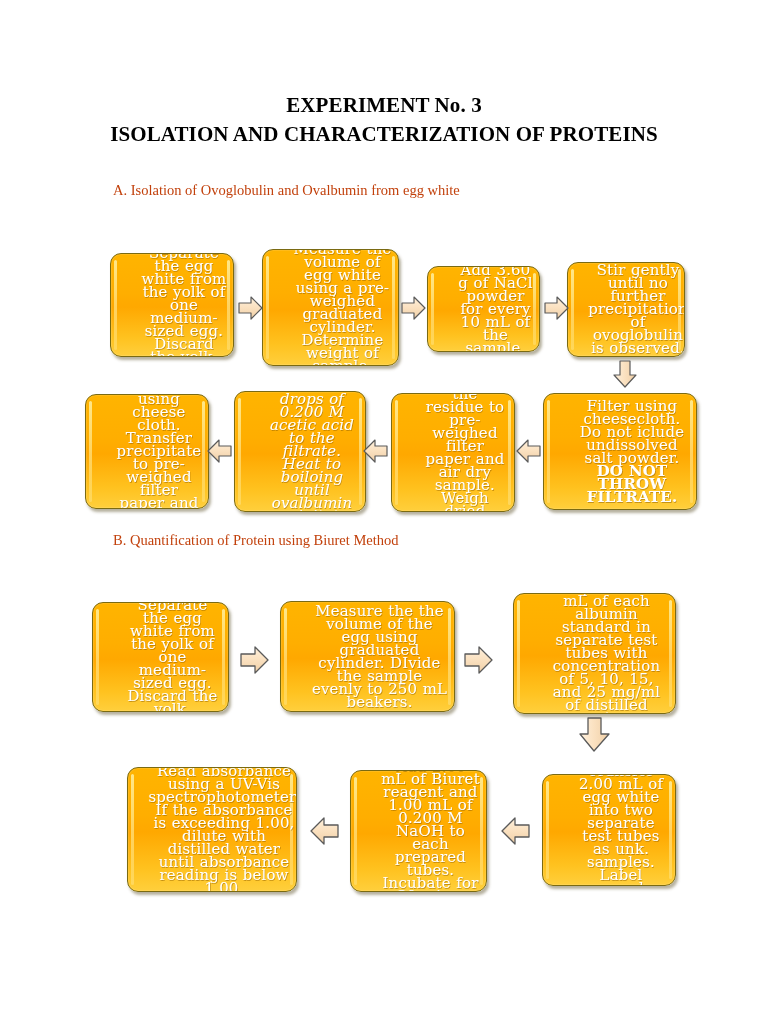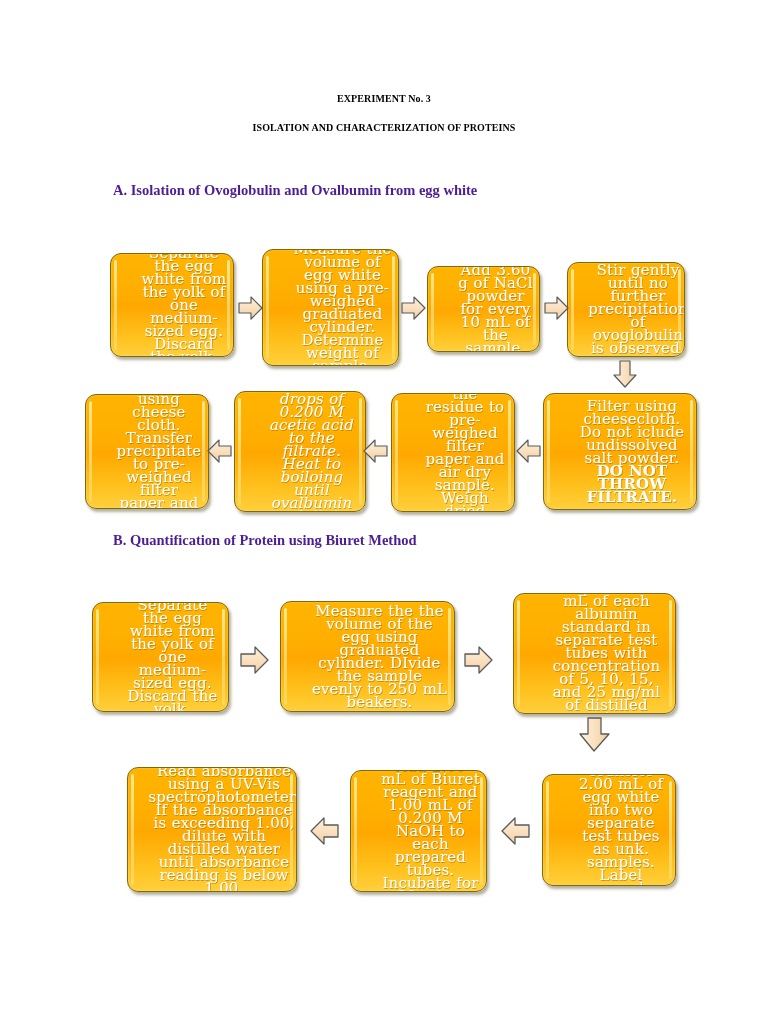--- a/index.html
+++ b/index.html
@@ -21,33 +21,33 @@
     height: 1024px;
     background: #fff;
   }
 
   
   .doc-title {
     position: absolute;
     left: 0; right: 0;
     text-align: center;
     font-weight: bold;
-    font-size: 10px;
+    font-size: 21px;
     color: #000;
     letter-spacing: 0.1px;
   }
   #title-line1 { top: 93px; }
   #title-line2 { top: 122px; }
 
   .section-head {
     position: absolute;
     left: 113px;
-    font-weight: bold;
+    font-weight: normal;
     font-size: 14.5px;
-    color: #4c1d95;
+    color: #c2410c;
   }
   #sectionA-head { top: 182px; }
   #sectionB-head { top: 532px; }
 
   
   .fc-box {
     position: absolute;
     box-sizing: border-box;
     border-radius: 11px;
     border: 1.3px solid #7a6a12;

